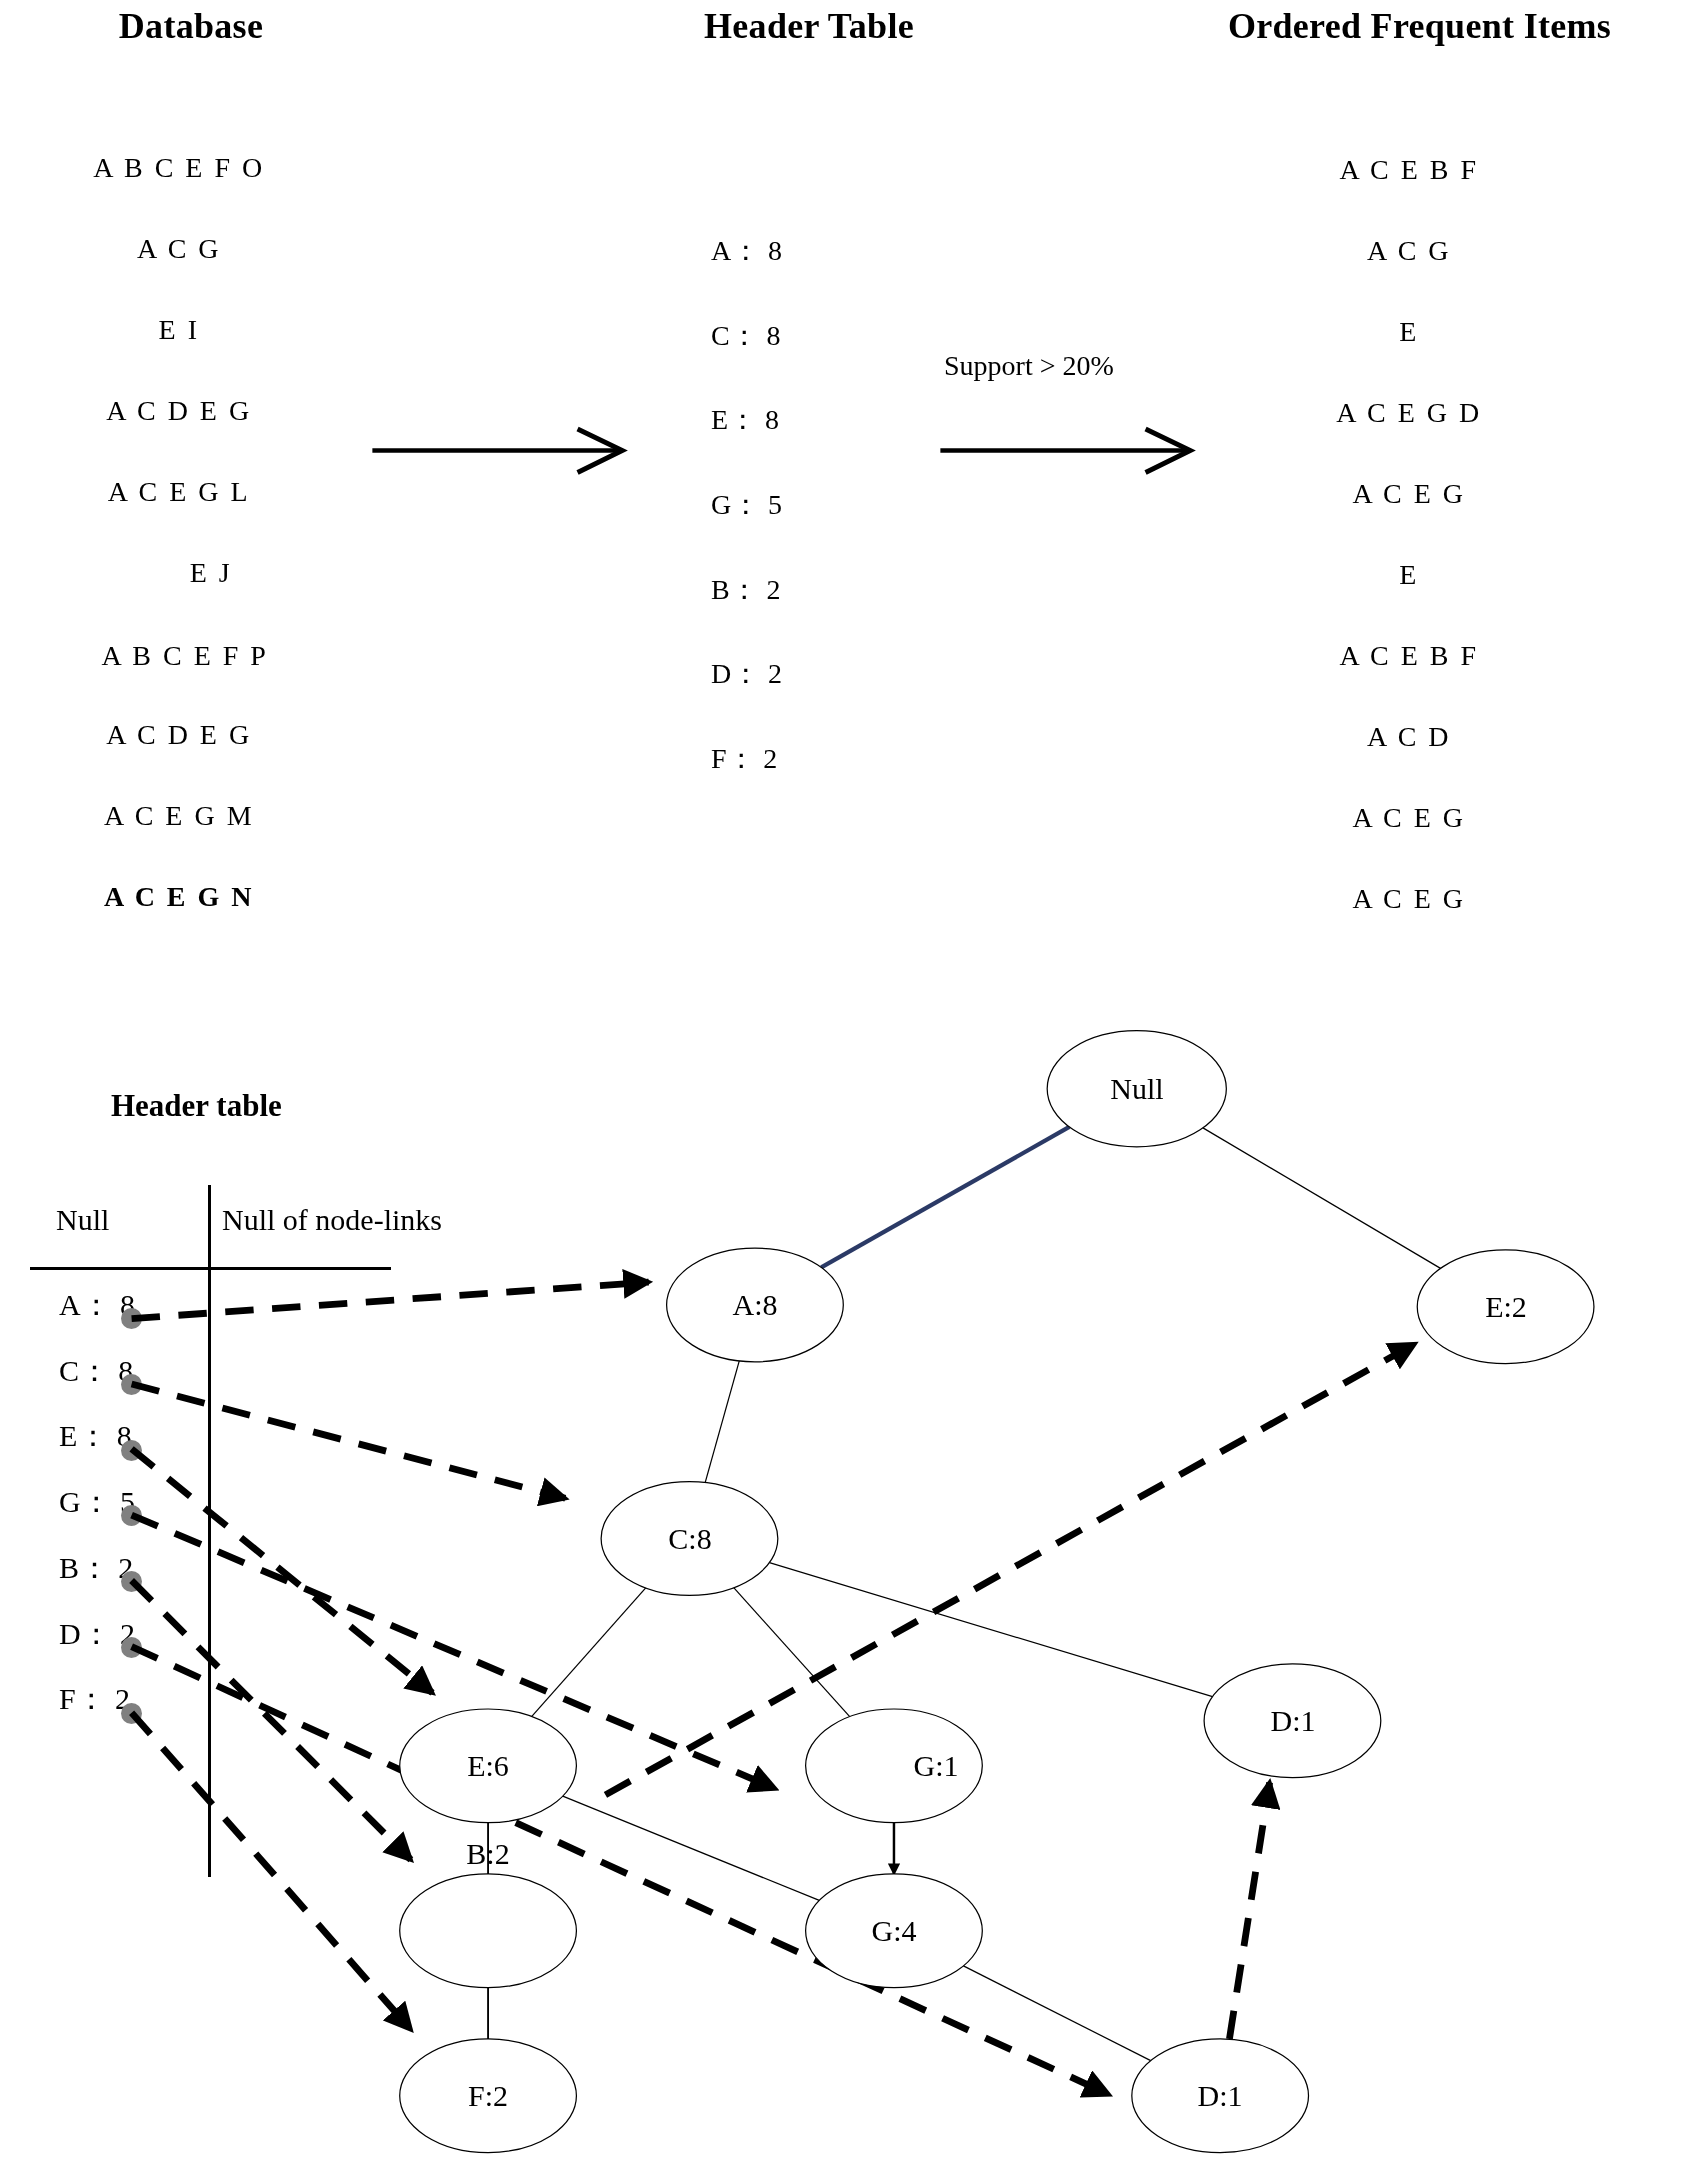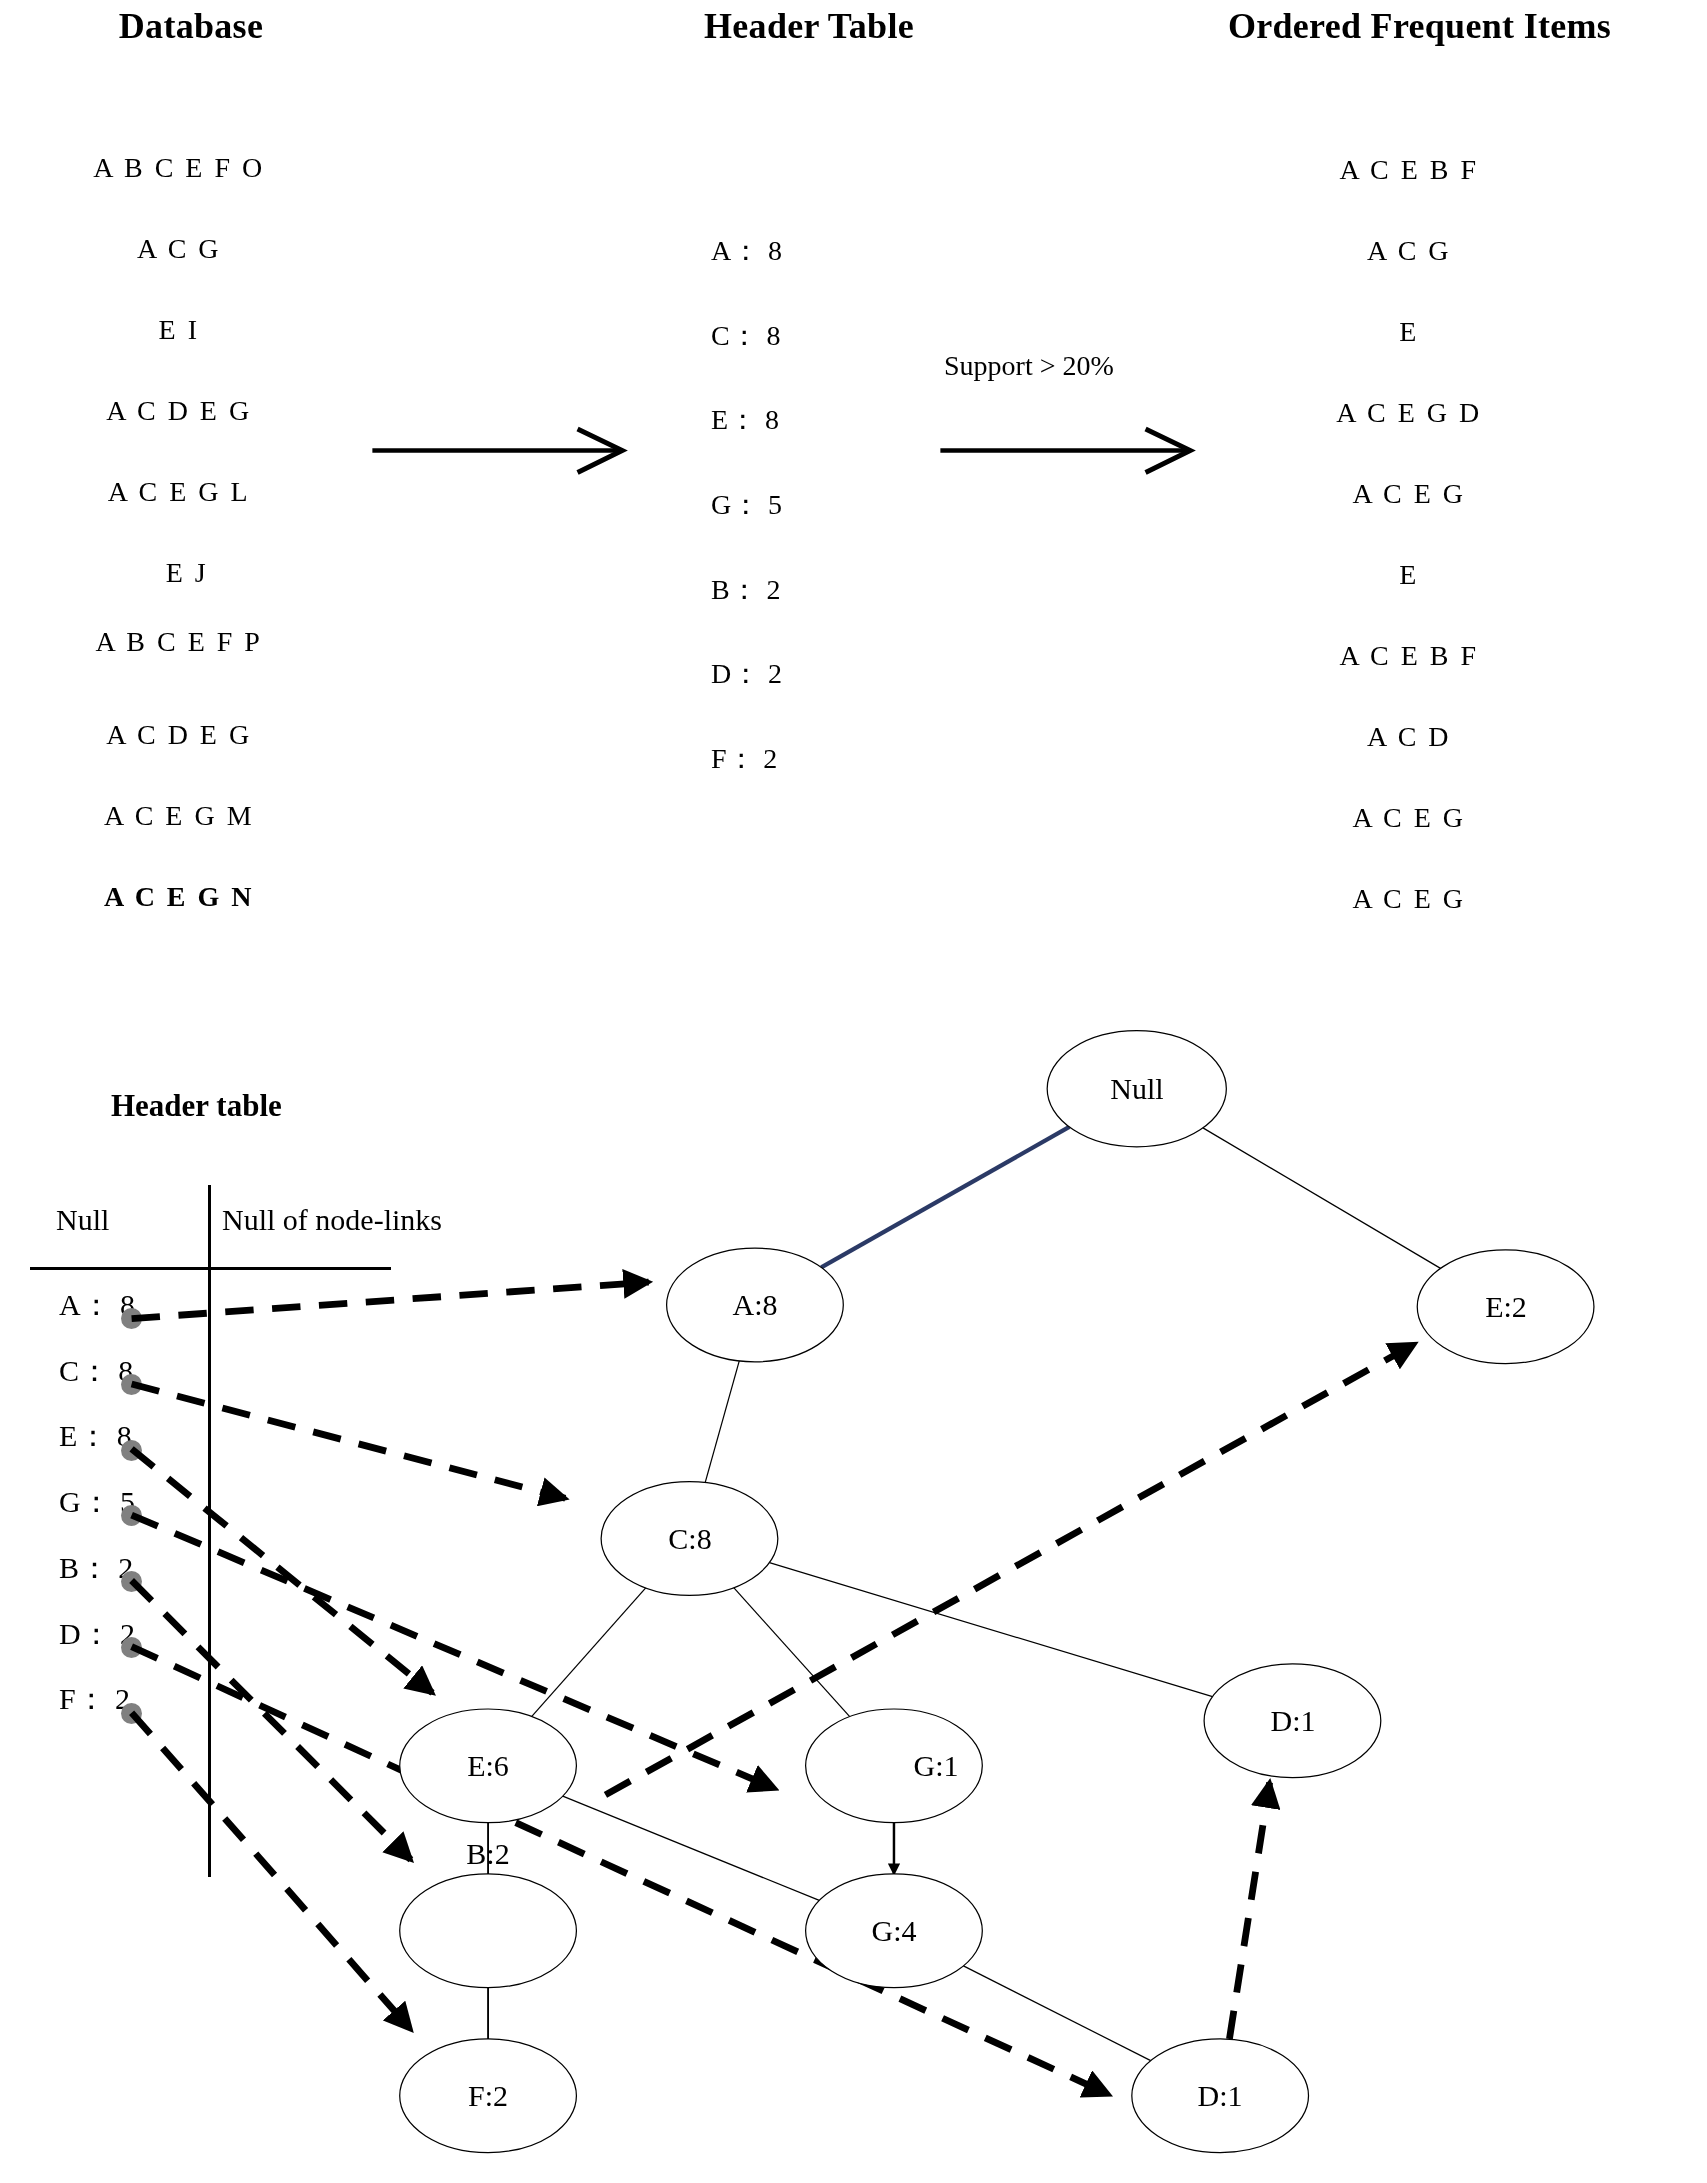--- a/index.html
+++ b/index.html
@@ -100,22 +100,22 @@
 <div class="abs col-title" style="left:624px; top:5px; width:346px;">Header Table</div>
 
 <div class="abs col-title" style="left:1106px; top:5px; width:603px;">Ordered Frequent Items</div>
 
 <div id="db-list" class="abs" style="left:0px; top:108px; width:358px;">
     <div class="txn" style="position: absolute; left: 0px; width: 358px; top: 0px;">A B C E F O</div>
     <div class="txn" style="position: absolute; left: 0px; width: 358px; top: 81px;">A C G</div>
     <div class="txn" style="position: absolute; left: 0px; width: 358px; top: 162px;">E I</div>
     <div class="txn" style="position: absolute; left: 0px; width: 358px; top: 243px;">A C D E G</div>
     <div class="txn" style="position: absolute; left: 0px; width: 358px; top: 324px;">A C E G L</div>
-    <div class="txn" style="position: absolute; left: 8px; width: 358px; top: 405px;">E J</div>
-    <div class="txn" style="position: absolute; left: 0px; width: 358px; top: 474px;">A B C E F P</div>
+    <div class="txn" style="position: absolute; left: 0px; width: 358px; top: 405px; padding-left: 32px;">E J</div>
+    <div class="txn" style="position: absolute; left: 0px; width: 358px; top: 488px; padding-left: 6px;">A B C E F P</div>
     <div class="txn" style="position: absolute; left: 0px; width: 358px; top: 567px;">A C D E G</div>
     <div class="txn" style="position: absolute; left: 0px; width: 358px; top: 648px;">A C E G M</div>
     <div class="txn" style="position: absolute; left: 0px; width: 358px; top: 729px; font-weight: bold;">A C E G N</div>
   </div>
 
 <div id="ht-list" class="abs" style="left:711px; top:232px; width:222px;">
     <div class="hdr-row" style="position: absolute; left: 0px; top: 0px;">A： 8</div>
     <div class="hdr-row" style="position: absolute; left: 0px; top: 85px;">C： 8</div>
     <div class="hdr-row" style="position: absolute; left: 0px; top: 169px;">E： 8</div>
     <div class="hdr-row" style="position: absolute; left: 0px; top: 254px;">G： 5</div>

